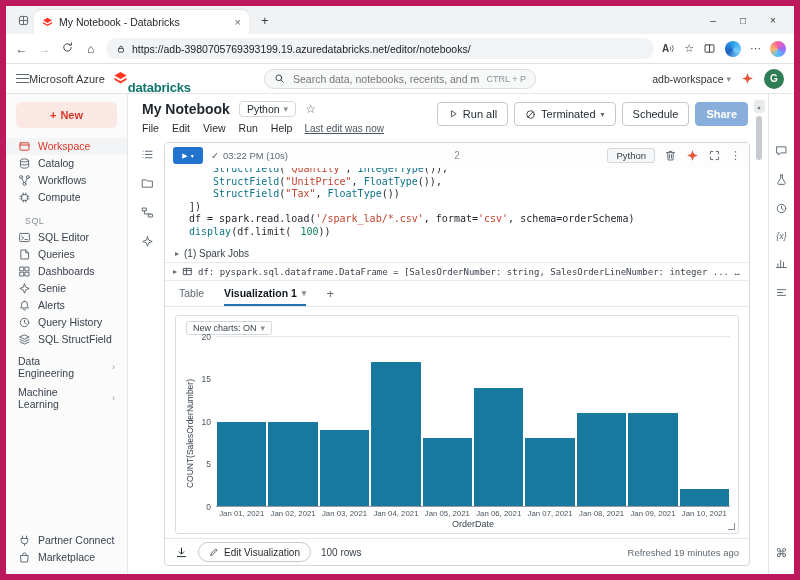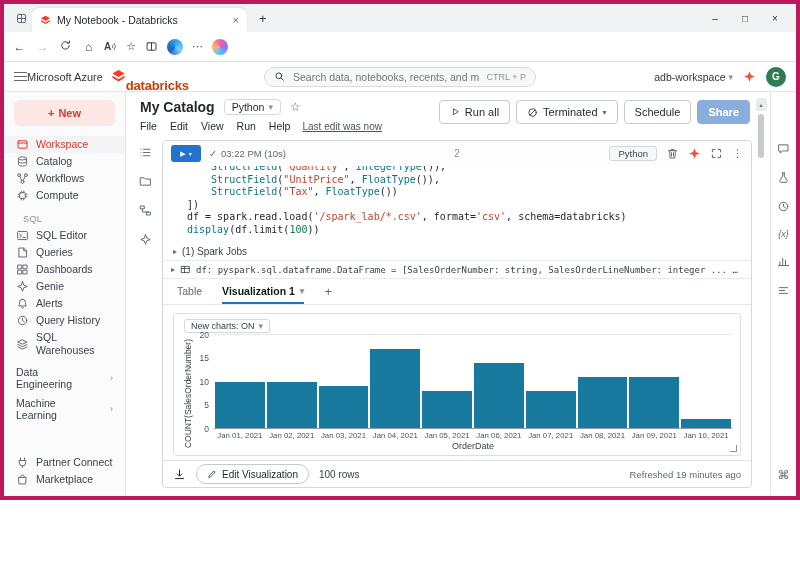--- a/index.html
+++ b/index.html
@@ -1,18 +1,18 @@
 <!DOCTYPE html>
 <html><head>
 <meta charset="utf-8">
 <style>
   html,body{margin:0;padding:0;}
   body{width:800px;height:580px;overflow:hidden;font-family:"Liberation Sans",sans-serif;color:#1f272d;background:#fff;}
   *{box-sizing:border-box;}
-  .window{width:800px;height:500px;display:flex;flex-direction:column;border:4px solid #be185d;background:#fff;}
+  .window{width:800px;height:580px;display:flex;flex-direction:column;border:6px solid #be185d;background:#fff;}
 
   
   .tabstrip{flex:0 0 28px;height:28px;background:#f0f2f4;display:flex;align-items:center;padding:0 6px;}
   .ts-icon{width:22px;display:flex;justify-content:center;color:#5f6a73;}
   .tab{display:flex;align-items:center;gap:6px;background:#fff;height:24px;margin-top:4px;border-radius:8px 8px 0 0;padding:0 8px;width:215px;box-shadow:0 -1px 2px rgba(0,0,0,.08);}
   .tab-title{font-size:10.5px;flex:1;white-space:nowrap;overflow:hidden;color:#24292f;}
   .tab-close{color:#5f6a73;font-size:11px;line-height:1;}
   .newtab{margin-left:12px;color:#3c4043;font-size:13px;line-height:1;}
   .wincontrols{margin-left:auto;display:flex;}
   .wincontrols span{width:30px;text-align:center;font-size:10px;color:#333;}
@@ -27,21 +27,21 @@
   .arcs{width:6px;height:11px;}
   .pcircle{width:16px;height:16px;border-radius:50%;background:conic-gradient(#2aa0ea,#7bd0ff,#1b5fbf,#2aa0ea);}
   .copilot{width:16px;height:16px;border-radius:50%;background:conic-gradient(#f85e9f,#9b6cff,#4cc3ff,#ffb56b,#f85e9f);}
 
   
   .dbbar{flex:0 0 30px;height:30px;display:flex;align-items:center;padding:0 10px;border-bottom:1px solid #e3e6e8;background:#fff;position:relative;}
   .hamburger{width:13px;height:9px;border-top:1.5px solid #5f6a73;border-bottom:1.5px solid #5f6a73;position:relative;}
   .hamburger::after{content:"";position:absolute;left:0;right:0;top:2.8px;height:1.5px;background:#5f6a73;}
   .azure{font-size:11px;color:#32383e;}
   .dbmark{width:15px;height:15px;margin-left:8px;}
-  .brand{font-size:13px;font-weight:700;color:#c2410c;letter-spacing:-.2px;margin-top:17px;}
+  .brand{font-size:13px;font-weight:700;color:#0f766e;letter-spacing:-.2px;margin-top:17px;}
   .search{position:absolute;left:50%;transform:translateX(-50%);width:272px;height:20px;border:1px solid #dadcdf;background:#f7f8f8;border-radius:10px;display:flex;align-items:center;gap:6px;padding:0 9px;}
   .search input{flex:1;border:none;background:transparent;outline:none;font-size:10.5px;color:#6b737b;font-family:inherit;min-width:0;}
   .kbd{font-size:9px;color:#8a929b;white-space:nowrap;}
   .tb-right{margin-left:auto;display:flex;align-items:center;gap:10px;}
   .ws{font-size:10.5px;color:#32383e;display:flex;gap:3px;align-items:center;margin-left:33px;}
   .avatar{width:20px;height:20px;border-radius:50%;background:#2e7d54;color:#fff;font-size:10px;font-weight:700;display:flex;align-items:center;justify-content:center;}
 
   
   .app{flex:1;display:flex;min-height:0;}
   .sidebar{flex:0 0 122px;width:122px;background:#fbfbfc;border-right:1px solid #e3e6e8;display:flex;flex-direction:column;padding:8px 0;font-size:10.5px;}
@@ -84,21 +84,21 @@
   .runinfo{display:flex;align-items:center;gap:4px;font-size:9.5px;color:#5f6a73;}
   .cellno{position:absolute;left:50%;transform:translateX(-50%);font-size:10px;color:#8a929b;}
   .ct-right{margin-left:auto;display:flex;align-items:center;gap:9px;color:#5f6a73;}
   .pychip{border:1px solid #d4d8dc;border-radius:3px;background:#f6f7f8;padding:1px 8px;font-size:9.5px;color:#39424d;}
   .kebab{font-size:11px;color:#5f6a73;}
   .sparkfill{fill:#e8553a;stroke:none;}
 
   .code{font-family:"DejaVu Sans Mono",monospace;font-size:10px;line-height:12.5px;padding:0 10px 6px 24px;overflow:hidden;}
   .cl{white-space:pre;}
   .code .cl:first-child{margin-top:-5px;}
-  .tk-p{color:#24292f;} .tk-f{color:#0e7489;} .tk-s{color:#c0442e;} .tk-n{color:#0a7d4f;}
+  .tk-p{color:#24292f;} .tk-f{color:#0e7489;} .tk-s{color:#c0442e;} .tk-n{color:#0a7d4f;margin-left:9px;}
 
   .sparkjobs{display:flex;align-items:center;gap:5px;padding:4px 10px 3px;font-size:10px;color:#39424d;}
   .tri{color:#5f6a73;font-size:8px;line-height:1;}
   .dfrow{display:flex;align-items:center;gap:5px;padding:3px 8px;border-top:1px solid #e8eaec;border-bottom:1px solid #e8eaec;font-size:9.5px;color:#39424d;}
   .dftext{font-family:"DejaVu Sans Mono",monospace;font-size:9px;white-space:nowrap;overflow:hidden;text-overflow:ellipsis;min-width:0;}
 
   .tabsrow{flex:0 0 26px;display:flex;align-items:stretch;gap:20px;padding:0 14px;border-bottom:1px solid #e3e6e8;}
   .tab-item{display:flex;align-items:center;font-size:10.5px;color:#5f6a73;border-bottom:2px solid transparent;gap:5px;}
   .tab-item.active{color:#11171c;font-weight:600;border-bottom-color:#2272b4;}
   .tab-add{align-self:center;color:#5f6a73;font-size:13px;}
@@ -159,20 +159,27 @@
     </div>
   </div>
 
   <div class="urlbar">
     <span class="navic">←</span>
     <span class="navic disabled">→</span>
     <span class="navic"><svg class="ic" viewBox="0 0 16 16">
           <path d="M12.6 8A4.6 4.6 0 1 1 11 4.4M12.8 2.4v2.7h-2.7"></path>
         </svg></span>
     <span class="navic">⌂</span>
+    <div class="urlpill">
+      <svg class="ic" style="width:10px;height:10px" viewBox="0 0 16 16">
+          <rect x="4" y="7" width="8" height="6" rx="1"></rect>
+          <path d="M5.8 7V5.6a2.2 2.2 0 0 1 4.4 0V7"></path>
+        </svg>
+      <span class="url">https://adb-3980705769393199.19.azuredatabricks.net/editor/notebooks/</span>
+    </div>
     <div class="ub-right">
       <span class="ub-ic readaloud">
           <span>A</span>
           <svg class="arcs" viewBox="0 0 8 14">
             <path d="M1.5 4.5a4 4 0 0 1 0 5M4 2.5a7 7 0 0 1 0 9" fill="none" stroke="currentColor"></path>
           </svg>
         </span>
       <span class="ub-ic">☆</span>
       <span class="ub-ic">
           <svg class="ic" viewBox="0 0 16 16">
@@ -293,21 +300,21 @@
         <svg class="ic" viewBox="0 0 16 16">
             <circle cx="8" cy="8" r="5.2"></circle>
             <path d="M8 5.2V8l2.2 1.4"></path>
           </svg>
         <span>Query History</span>
       </div>
       <div class="nav-item">
         <svg class="ic" viewBox="0 0 16 16">
             <path d="M8 2.4 13.6 5 8 7.6 2.4 5zM2.4 8 8 10.6 13.6 8M2.4 11 8 13.6 13.6 11"></path>
           </svg>
-        <span>SQL Warehouses</span>
+        <span>SQL StructField</span>
       </div>
 
       <div class="group">
         <span>Data Engineering</span>
           <span class="chev">›</span>
       </div>
       <div class="group">
         <span>Machine Learning</span>
           <span class="chev">›</span>
       </div>
@@ -324,21 +331,21 @@
         <svg class="ic" viewBox="0 0 16 16">
             <path d="M3.5 5.5h9l-.7 8H4.2zM5.8 5.5V4.6a2.2 2.2 0 0 1 4.4 0v.9"></path>
           </svg>
         <span>Marketplace</span>
       </div>
     </div>
 
     <div class="main">
       <div class="nb-header">
         <div class="title-row">
-          <span class="nb-title">My Catalog</span>
+          <span class="nb-title">My Notebook</span>
           <span class="lang-chip">
               <span>Python</span>
               <span class="chev">▾</span>
             </span>
           <span class="star">☆</span>
         </div>
         <div class="menu-row">
           <span class="menus" id="menus">
               <span>File</span>
               <span>Edit</span>
@@ -414,21 +421,21 @@
                 </svg>
               <span class="kebab">⋮</span>
             </span>
           </div>
 
           <div class="code" id="code">
               <div class="cl"><span class="tk-p">    </span><span class="tk-f">StructField</span><span class="tk-p">(</span><span class="tk-s">"Quantity"</span><span class="tk-p">, </span><span class="tk-f">IntegerType</span><span class="tk-p">()),</span></div>
               <div class="cl"><span class="tk-p">    </span><span class="tk-f">StructField</span><span class="tk-p">(</span><span class="tk-s">"UnitPrice"</span><span class="tk-p">, </span><span class="tk-f">FloatType</span><span class="tk-p">()),</span></div>
               <div class="cl"><span class="tk-p">    </span><span class="tk-f">StructField</span><span class="tk-p">(</span><span class="tk-s">"Tax"</span><span class="tk-p">, </span><span class="tk-f">FloatType</span><span class="tk-p">())</span></div>
               <div class="cl"><span class="tk-p">])</span></div>
-              <div class="cl"><span class="tk-p">df = spark.read.load(</span><span class="tk-s">'/spark_lab/*.csv'</span><span class="tk-p">, format=</span><span class="tk-s">'csv'</span><span class="tk-p">, schema=databricks)</span></div>
+              <div class="cl"><span class="tk-p">df = spark.read.load(</span><span class="tk-s">'/spark_lab/*.csv'</span><span class="tk-p">, format=</span><span class="tk-s">'csv'</span><span class="tk-p">, schema=orderSchema)</span></div>
               <div class="cl"><span class="tk-f">display</span><span class="tk-p">(df.limit(</span><span class="tk-n">100</span><span class="tk-p">))</span></div>
             </div>
 
           <div class="sparkjobs">
             <span class="tri">▸</span>
             <span>(1) Spark Jobs</span>
           </div>
 
           <div class="dfrow">
             <span class="tri">▸</span>

